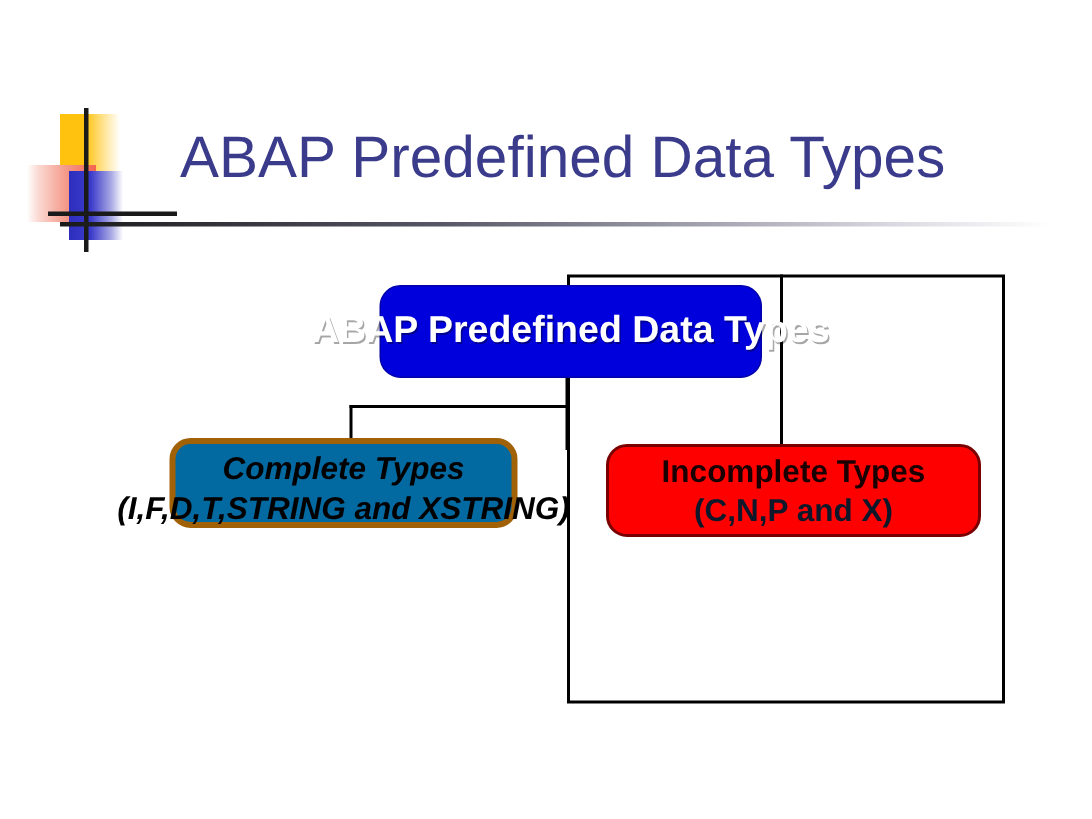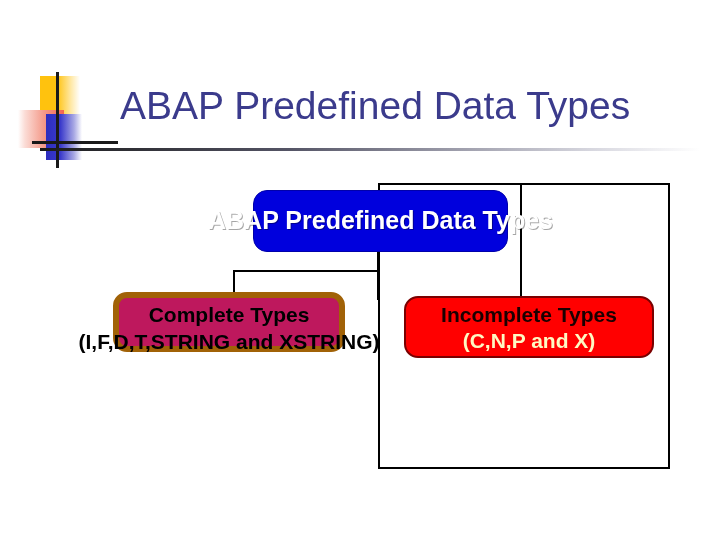--- a/index.html
+++ b/index.html
@@ -128,22 +128,23 @@
     top: 15px;
     font-size: 25px;
     color: #ffffff;
     text-shadow: 1px 1px 0 rgba(0,0,0,0.35);
   }
   #node-complete {
     left: 113px;
     top: 292px;
     width: 232px;
     height: 60px;
-    background: #be185d;
-    border: 6px solid #a16207;
+    background: #0369a1;
+    border: 4px solid #a16207;
+    font-style: italic;
   }
   #node-complete .label-line1 {
     position: absolute;
     left: 0;
     right: 0;
     top: 5px;
     font-size: 21px;
     color: #000000;
     white-space: nowrap;
   }
@@ -175,21 +176,21 @@
     font-size: 21px;
     color: #1a0000;
     white-space: nowrap;
   }
   #node-incomplete .label-line2 {
     position: absolute;
     left: 0;
     right: 0;
     top: 31px;
     font-size: 21px;
-    color: #fef9c3;
+    color: #0f172a;
     white-space: nowrap;
   }
 </style>
 </head>
 <body>
 
 <div id="slide">
 
   <div id="title-logo">
     <div class="logo-sq logo-yellow"></div>

